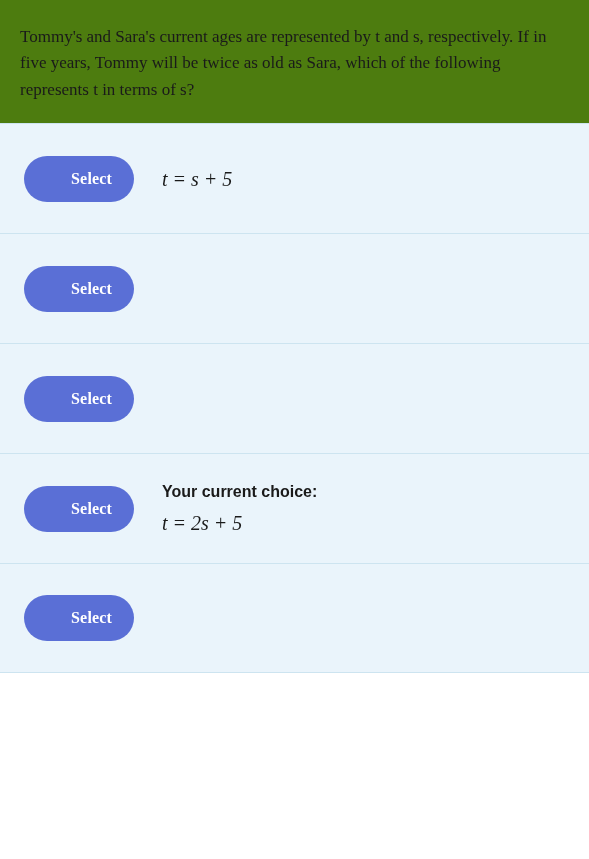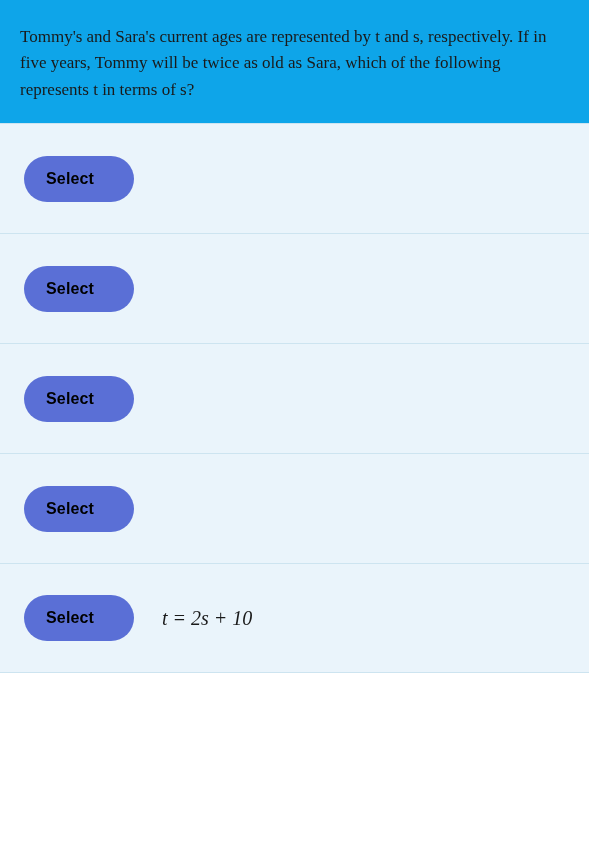--- a/index.html
+++ b/index.html
@@ -11,21 +11,21 @@
     body {
       width: 589px;
       min-height: 859px;
       font-family: Georgia, 'Times New Roman', serif;
       background: #fff;
       overflow-x: hidden;
     }
 
     .question-section {
       padding: 24px 20px 20px 20px;
-      background: #0ea5e9;
+      background: #4d7c0f;
       font-size: 17px;
       line-height: 1.55;
       color: #1a1a1a;
     }
 
     .options-container {
       width: 100%;
     }
 
     .option-row {
@@ -41,31 +41,31 @@
     .option-row:last-child {
       border-bottom: 1px solid #cde4f0;
     }
 
     .option-row.selected-row {
       background: #eaf4fb;
     }
 
     .select-btn {
       background: #5a6fd6;
-      color: #000000;
+      color: #ffffff;
       border: none;
       border-radius: 30px;
       padding: 14px 22px;
       font-size: 16px;
       font-weight: 600;
       cursor: pointer;
       min-width: 110px;
-      text-align: left;
+      text-align: right;
       flex-shrink: 0;
-      font-family: Liberation Sans, sans-serif;
+      font-family: Liberation Serif, serif;
       letter-spacing: 0.01em;
     }
 
     .option-content {
       font-size: 20px;
       color: #1a1a1a;
       line-height: 1.5;
     }
 
     .option-content .current-choice-label {
@@ -84,27 +84,28 @@
 </head>
 <body>
 
 <div class="question-section">
   <p>Tommy's and Sara's current ages are represented by t and s, respectively. If in five years, Tommy will be twice as old as Sara, which of the following represents t in terms of s?</p>
 </div>
 
 <div class="options-container" id="options-container">
 <div class="option-row">
       <button class="select-btn">Select</button>
+      <div class="option-content"><span class="math">t = s + 5</span></div>
     </div>
     <div class="option-row">
       <button class="select-btn">Select</button>
     </div>
     <div class="option-row">
       <button class="select-btn">Select</button>
     </div>
     <div class="option-row selected-row">
       <button class="select-btn">Select</button>
+      <div class="option-content"><span class="current-choice-label">Your current choice:</span><span class="math">t = 2s + 5</span></div>
     </div>
     <div class="option-row">
       <button class="select-btn">Select</button>
-      <div class="option-content"><span class="math">t = 2s + 10</span></div>
     </div>
   </div>
 
 </body></html>

